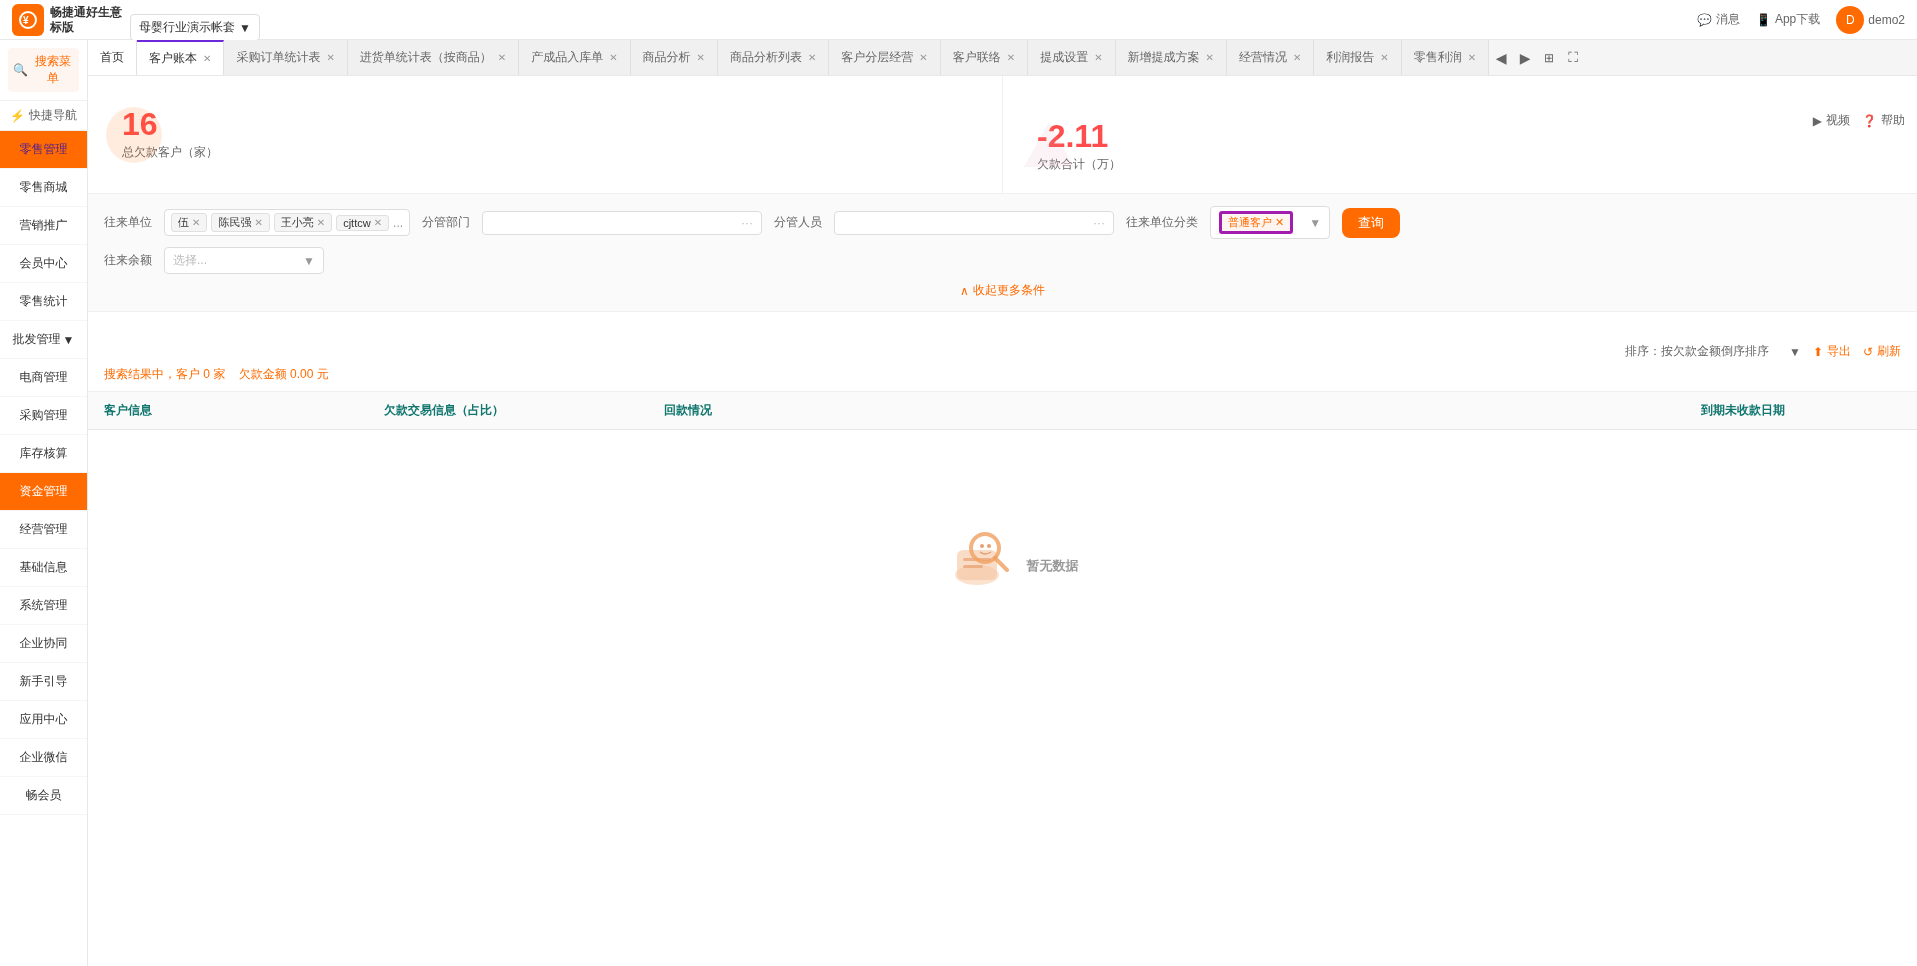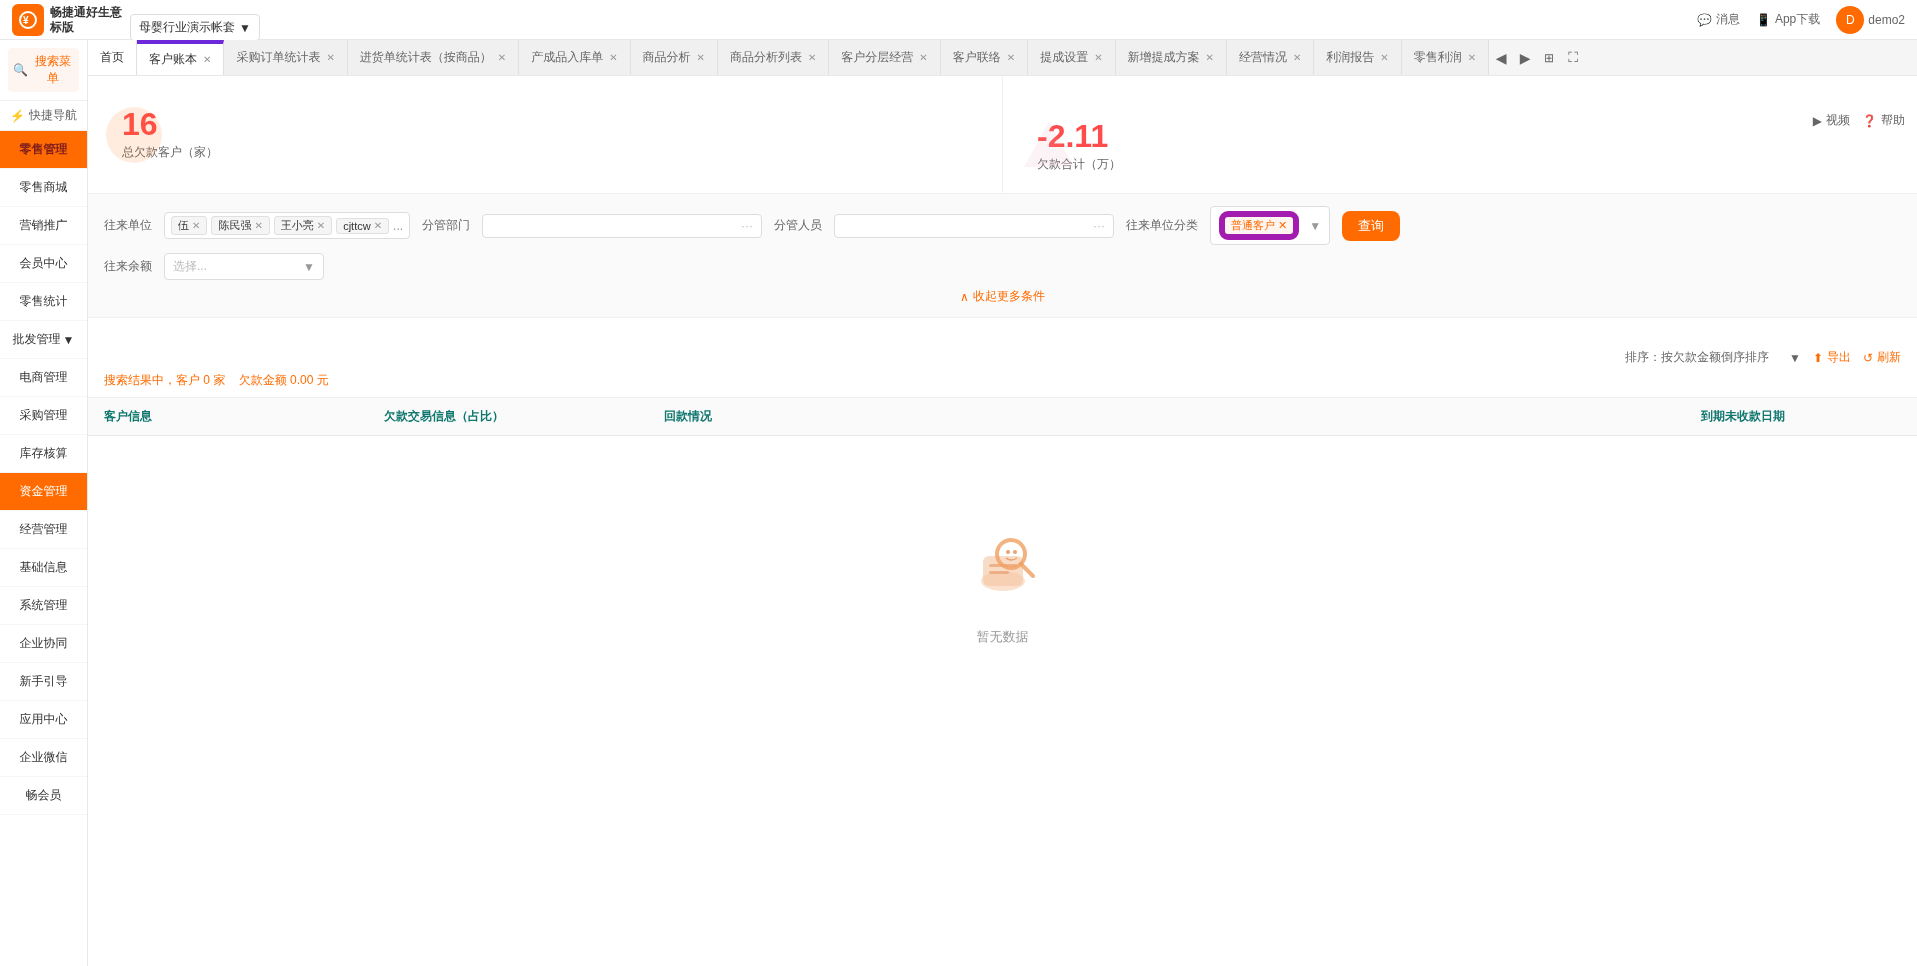--- a/index.html
+++ b/index.html
@@ -18,30 +18,30 @@
 
     
     .main-layout { display: flex; flex: 1; overflow: hidden; }
 
     
     .sidebar { width: 88px; background: #fff; border-right: 1px solid #e8e8e8; display: flex; flex-direction: column; overflow-y: auto; flex-shrink: 0; }
     .sidebar-search { padding: 8px; border-bottom: 1px solid #f0f0f0; }
     .sidebar-search-btn { width: 100%; padding: 5px; background: #fff5f0; border: none; border-radius: 4px; color: #ff6b00; font-size: 12px; cursor: pointer; display: flex; align-items: center; justify-content: center; gap: 4px; }
     .sidebar-nav-btn { padding: 6px 8px; font-size: 12px; color: #666; cursor: pointer; text-align: center; border-bottom: 1px solid #f0f0f0; display: flex; align-items: center; justify-content: center; gap: 4px; }
     .sidebar-item { padding: 10px 4px; text-align: center; cursor: pointer; font-size: 12px; color: #333; border-bottom: 1px solid #f5f5f5; }
-    .sidebar-item.active { background: #ff6b00; color: #7f1d1d; font-weight: bold; }
+    .sidebar-item.active { background: #ff6b00; color: #4c1d95; }
     .sidebar-item.has-arrow { display: flex; align-items: center; justify-content: center; gap: 2px; }
 
     
     .content-area { flex: 1; display: flex; flex-direction: column; overflow: hidden; }
 
     
     .tab-bar { height: 36px; background: #f5f5f5; display: flex; align-items: center; border-bottom: 1px solid #e8e8e8; overflow: hidden; flex-shrink: 0; }
     .tab-item { height: 36px; padding: 0 12px; display: flex; align-items: center; gap: 6px; cursor: pointer; font-size: 12px; color: #666; white-space: nowrap; border-right: 1px solid #e0e0e0; background: #f0f0f0; flex-shrink: 0; }
-    .tab-item.active { background: #fff; color: #333; border-bottom: none; border-top: 4px solid #6d28d9; }
+    .tab-item.active { background: #fff; color: #333; border-bottom: none; border-top: 2px solid #6d28d9; }
     .tab-item:first-child { background: #fff; color: #333; }
     .tab-close { color: #999; font-size: 10px; cursor: pointer; }
     .tab-nav-btn { width: 24px; height: 36px; display: flex; align-items: center; justify-content: center; cursor: pointer; color: #666; font-size: 14px; flex-shrink: 0; }
 
     
     .page-content { flex: 1; overflow-y: auto; background: #fff; }
 
     
     .stats-row { display: flex; align-items: stretch; border-bottom: 1px solid #f0f0f0; }
     .stat-card { flex: 1; padding: 20px 24px; display: flex; align-items: center; gap: 16px; border-right: 1px solid #f0f0f0; position: relative; }
@@ -55,42 +55,42 @@
     
     .filter-area { padding: 12px 16px; border-bottom: 1px solid #f0f0f0; background: #fafafa; }
     .filter-row { display: flex; align-items: center; gap: 12px; margin-bottom: 8px; flex-wrap: wrap; }
     .filter-label { font-size: 12px; color: #666; white-space: nowrap; }
     .filter-tags { display: flex; align-items: center; gap: 4px; flex-wrap: wrap; border: 1px solid #ddd; border-radius: 4px; padding: 3px 6px; min-width: 200px; background: #fff; }
     .filter-tag { display: flex; align-items: center; gap: 3px; background: #f5f5f5; border: 1px solid #e0e0e0; border-radius: 3px; padding: 1px 6px; font-size: 11px; color: #333; }
     .filter-tag-close { color: #999; cursor: pointer; font-size: 10px; }
     .filter-more { color: #999; font-size: 12px; cursor: pointer; }
     .filter-select { border: 1px solid #ddd; border-radius: 4px; padding: 4px 8px; font-size: 12px; color: #333; background: #fff; min-width: 120px; display: flex; align-items: center; justify-content: space-between; cursor: pointer; }
     .filter-input-wide { border: 1px solid #ddd; border-radius: 4px; padding: 4px 8px; font-size: 12px; color: #333; background: #fff; min-width: 280px; display: flex; align-items: center; justify-content: space-between; cursor: pointer; }
-    .filter-tag-selected { display: flex; align-items: center; gap: 3px; background: #fff5f0; border: 6px solid #a21caf; border-radius: 9px; padding: 1px 6px; font-size: 11px; color: #ff6b00; }
+    .filter-tag-selected { display: flex; align-items: center; gap: 3px; background: #fff5f0; border: 3px solid #a21caf; border-radius: 3px; padding: 1px 6px; font-size: 11px; color: #ff6b00; }
     .collapse-btn { display: flex; align-items: center; gap: 4px; color: #ff6b00; font-size: 12px; cursor: pointer; justify-content: center; margin-top: 4px; }
 
     
     .result-info { padding: 8px 16px; display: flex; align-items: center; justify-content: space-between; background: #fff; border-bottom: 1px solid #f0f0f0; }
     .result-text { font-size: 12px; color: #666; margin-top: 46px; }
     .result-text span { color: #ff6b00; }
     .result-actions { display: flex; align-items: center; gap: 12px; }
     .sort-select { display: flex; align-items: center; gap: 20px; font-size: 12px; color: #666; cursor: pointer; }
     .action-btn { display: flex; align-items: center; gap: 4px; font-size: 12px; color: #ff6b00; cursor: pointer; }
 
     
     .data-table { width: 100%; }
     .table-header { display: flex; background: #fafafa; border-bottom: 1px solid #e8e8e8; padding: 10px 16px; }
     .table-col { font-size: 12px; color: #0f766e; font-weight: bold; }
     .table-col-1 { flex: 0 0 280px; }
     .table-col-2 { flex: 0 0 280px; }
     .table-col-3 { flex: 1; }
     .table-col-4 { flex: 0 0 200px; }
 
     
-    .empty-state { display: flex; flex-direction: column; align-items: center; justify-content: center; padding: 80px 0; }
+    .empty-state { display: flex; flex-direction: row; align-items: center; justify-content: center; padding: 80px 0; font-weight: bold; }
     .empty-icon { width: 100px; height: 100px; position: relative; margin-bottom: 12px; }
     .empty-text { font-size: 13px; color: #999; }
 
     
     .orange-btn { background: #ff6b00; color: #fff; border: none; border-radius: 8px; padding: 6px 16px; font-size: 13px; cursor: pointer; white-space: nowrap; }
   </style>
 </head>
 <body>
 
 <div class="top-bar">

